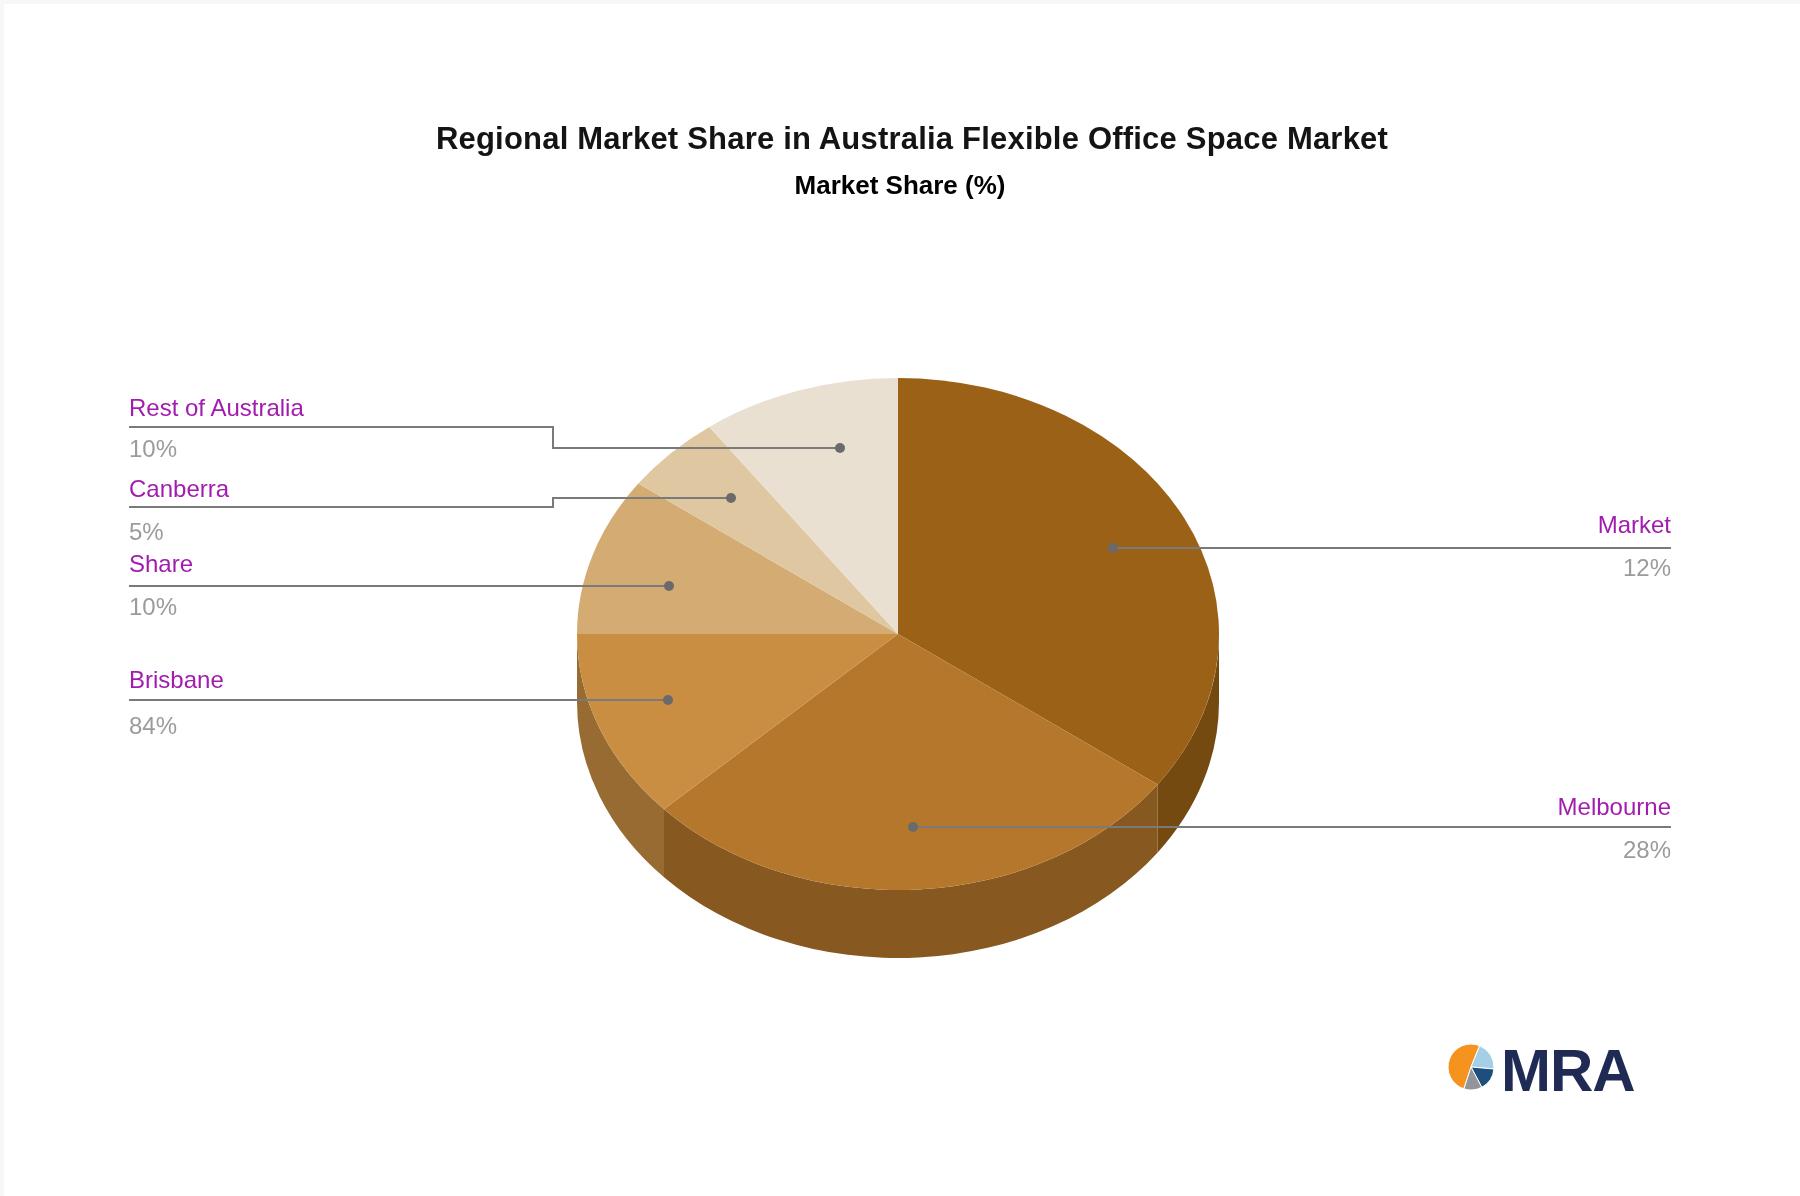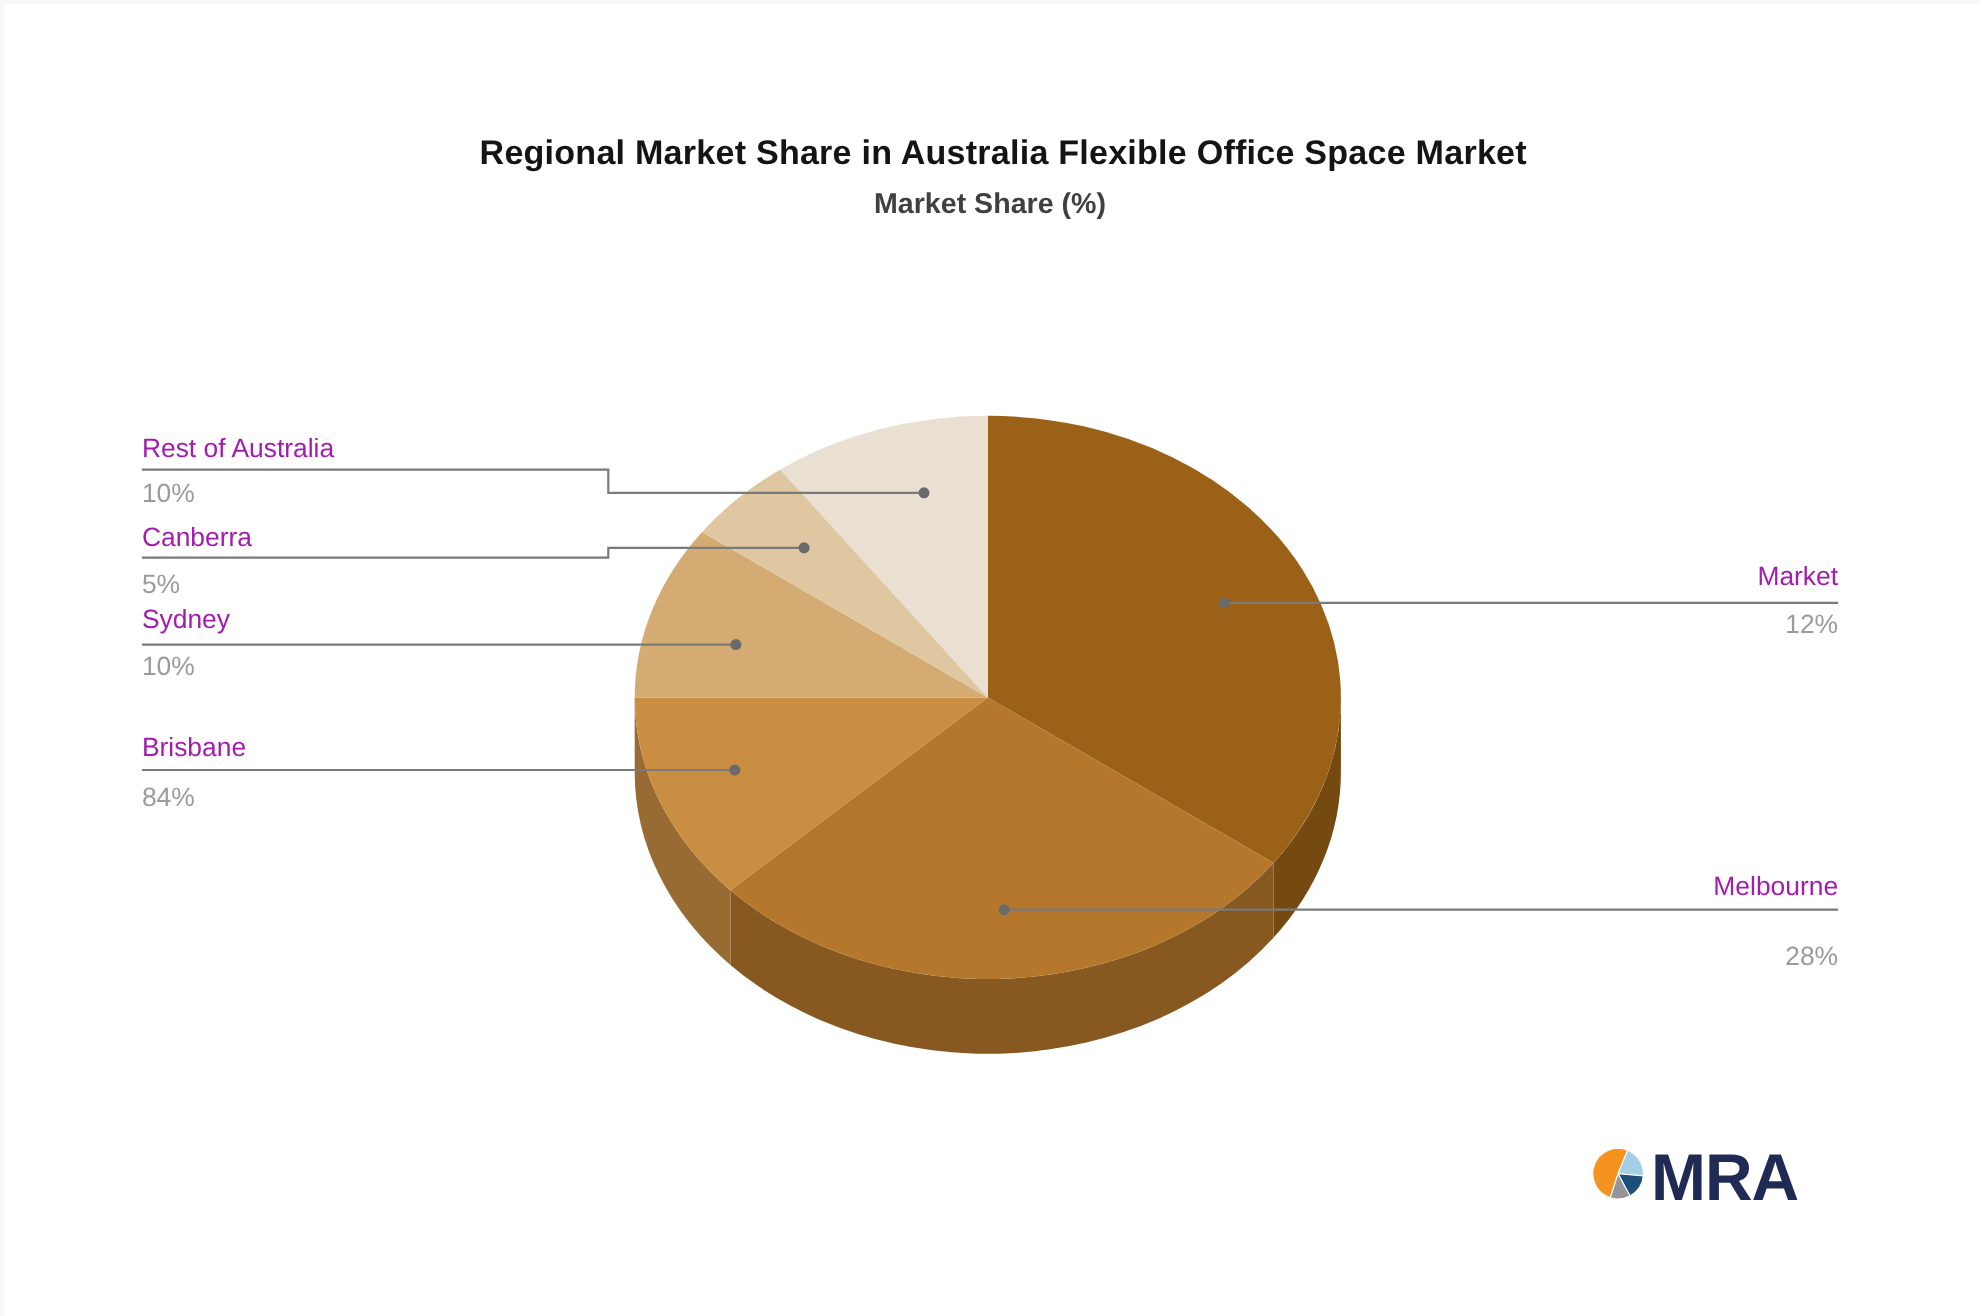--- a/index.html
+++ b/index.html
@@ -8,21 +8,21 @@
     font-family:"Liberation Sans", sans-serif;overflow:hidden;
   }
   .edge-top{position:absolute;left:0;top:0;width:1800px;height:4px;background:#f6f7f9;}
   .edge-left{position:absolute;left:0;top:0;width:4px;height:1196px;background:#f6f7f9;}
   .title{
     position:absolute;left:0;right:0;top:121px;text-align:center;
     font-size:31px;font-weight:700;color:#141414;letter-spacing:0.2px;padding-left:24px;
   }
   .subtitle{
     position:absolute;left:0;right:0;top:170px;text-align:center;
-    font-size:26px;font-weight:700;color:#404040;
+    font-size:26px;font-weight:700;color:#000000;
   }
   #pie-svg{position:absolute;left:0;top:0;}
   .callout{position:absolute;line-height:28px;font-size:24px;}
   .callout .nm{color:#a21caf;}
   .callout .pc{color:#9b9b9b;}
   .cl-left{left:129px;text-align:left;}
   .cl-right{right:129px;text-align:right;}
   .logo{position:absolute;left:1446px;top:1042px;width:260px;height:70px;display:flex;align-items:flex-start;}
   .logo-text{
     font-family:Liberation Sans, sans-serif;font-weight:700;font-size:60px;line-height:58px;
@@ -70,21 +70,21 @@
 </div>
 
 <div class="callout cl-left" style="top:475px">
   <span class="nm">Canberra</span>
 </div>
 <div class="callout cl-left" style="top:518px">
   <span class="pc">5%</span>
 </div>
 
 <div class="callout cl-left" style="top:550px">
-  <span class="nm">Sydney</span>
+  <span class="nm">Share</span>
 </div>
 <div class="callout cl-left" style="top:593px">
   <span class="pc">10%</span>
 </div>
 
 <div class="callout cl-left" style="top:666px">
   <span class="nm">Brisbane</span>
 </div>
 <div class="callout cl-left" style="top:712px">
   <span class="pc">84%</span>
@@ -93,21 +93,21 @@
 <div class="callout cl-right" style="top:511px">
   <span class="nm">Market</span>
 </div>
 <div class="callout cl-right" style="top:554px">
   <span class="pc">12%</span>
 </div>
 
 <div class="callout cl-right" style="top:793px">
   <span class="nm">Melbourne</span>
 </div>
-<div class="callout cl-right" style="top:856px">
+<div class="callout cl-right" style="top:836px">
   <span class="pc">28%</span>
 </div>
 
 <div class="logo">
   <svg id="logo-icon" width="50" height="50" viewBox="0 0 50 50">
       <path d="M 25 25 L 17.892609129376204,46.874299874788534 A 23 23 0 1 1 33.615951648565975,3.67477134496389 Z" fill="#f6921e" stroke="#ffffff" stroke-width="1"></path>
       <path d="M 25 25 L 33.615951648565975,3.67477134496389 A 23 23 0 0 1 47.912478056110146,27.00458208319614 Z" fill="#a5cfe6" stroke="#ffffff" stroke-width="1"></path>
       <path d="M 25 25 L 47.912478056110146,27.00458208319614 A 23 23 0 0 1 35.7978459440755,45.307794635755315 Z" fill="#1e4e7b" stroke="#ffffff" stroke-width="1"></path>
       <path d="M 25 25 L 35.7978459440755,45.307794635755315 A 23 23 0 0 1 17.892609129376204,46.874299874788534 Z" fill="#939598" stroke="#ffffff" stroke-width="1"></path>
     </svg>

